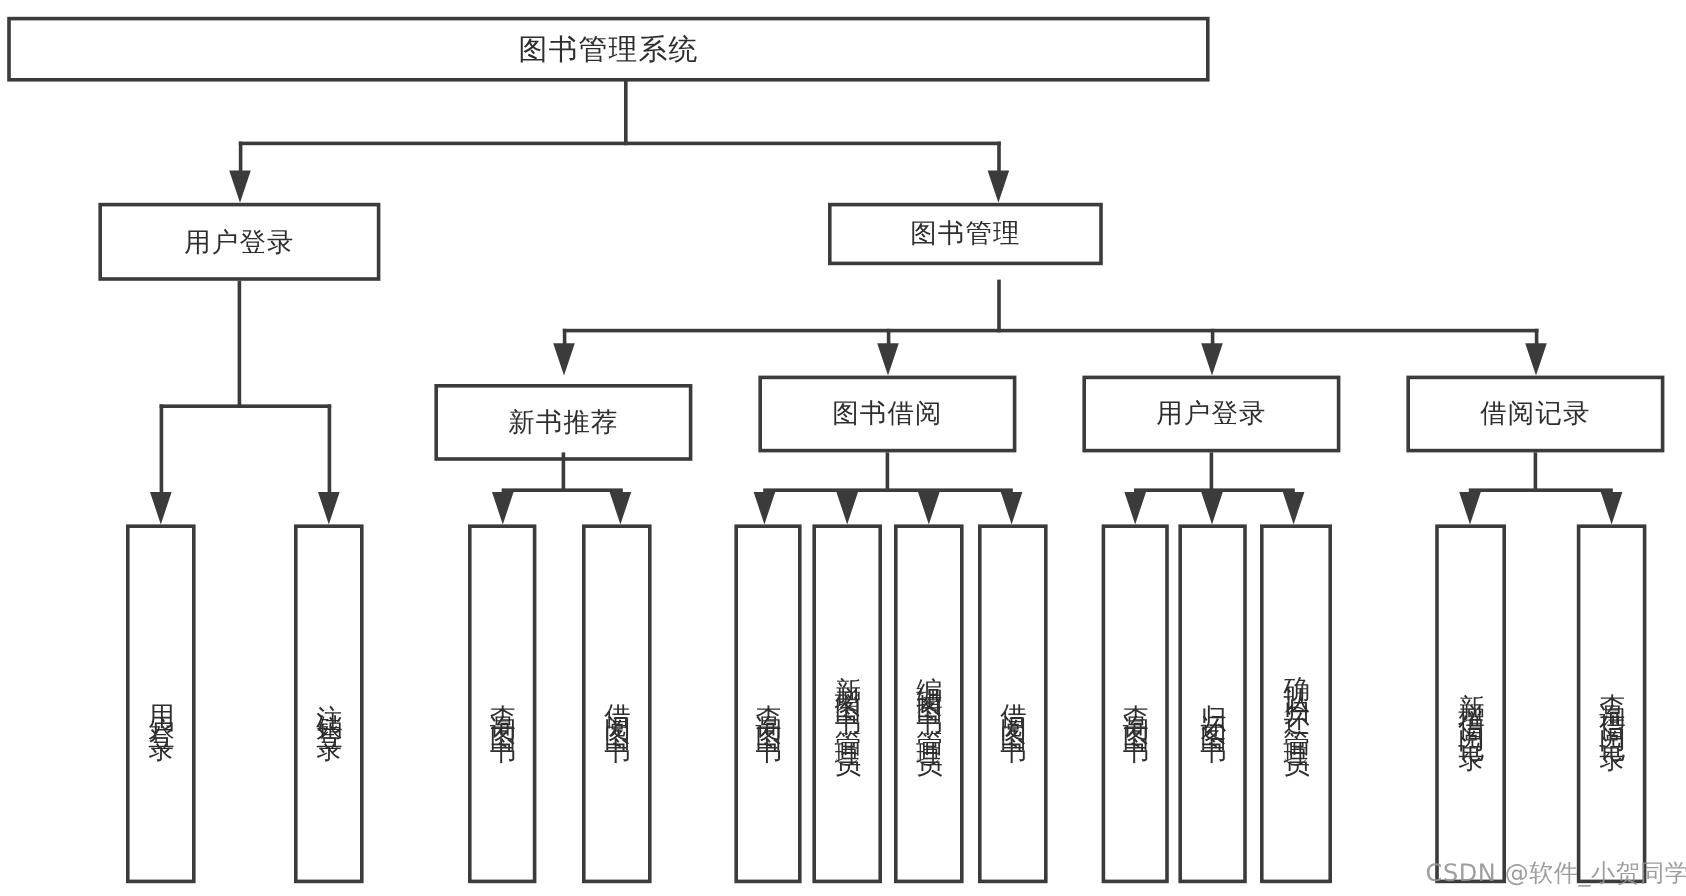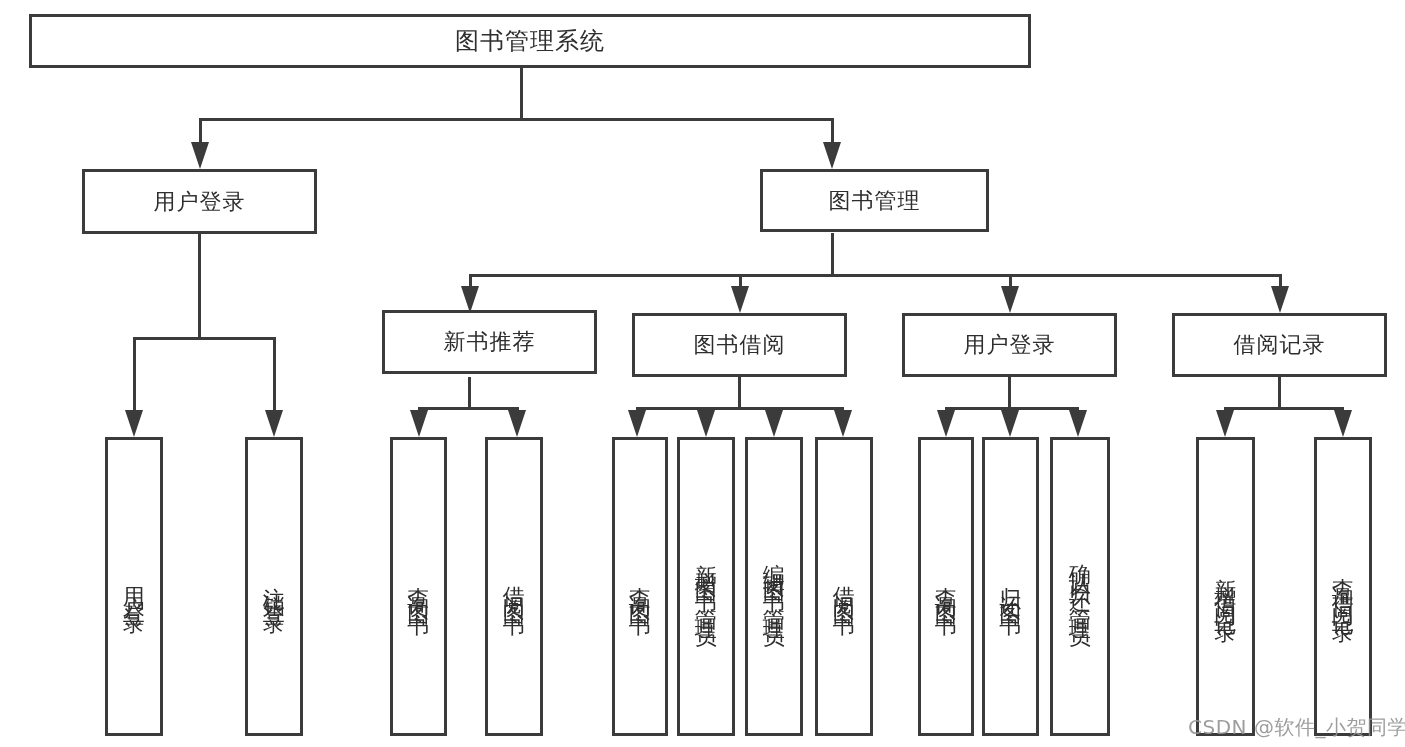--- a/index.html
+++ b/index.html
@@ -28,35 +28,35 @@
   .watermark{
     position:absolute;font-size:20px;color:rgba(148,148,148,0.9);
     letter-spacing:0.5px;z-index:5;white-space:nowrap;
   }
 </style>
 </head>
 <body>
 
 <div class="canvas">
 
-  <div class="node rootnode" style="left:29px;top:14px;width:1002px;height:54px;">
+  <div class="node rootnode" style="left:6px;top:14px;width:1002px;height:54px;">
     <span>图书管理系统</span>
   </div>
 
   <div class="vline" style="left:520px;top:65px;height:56px;"></div>
   <div class="hline" style="left:199px;top:118px;width:635px;"></div>
   <div class="vline" style="left:199px;top:118px;height:27px;"></div>
   <div class="arr" style="left:191px;top:142px;"></div>
   <div class="vline" style="left:831px;top:118px;height:27px;"></div>
   <div class="arr" style="left:823px;top:142px;"></div>
 
   <div class="node hnode" style="left:82px;top:169px;width:235px;height:65px;">
     <span>用户登录</span>
   </div>
-  <div class="node hnode" style="left:760px;top:169px;width:229px;height:63px;">
+  <div class="node hnode" style="left:690px;top:169px;width:229px;height:52px;">
     <span>图书管理</span>
   </div>
 
   <div class="vline" style="left:198px;top:234px;height:106px;"></div>
   <div class="hline" style="left:133px;top:337px;width:143px;"></div>
   <div class="vline" style="left:133px;top:337px;height:75px;"></div>
   <div class="arr" style="left:125px;top:410px;"></div>
   <div class="vline" style="left:273px;top:337px;height:75px;"></div>
   <div class="arr" style="left:265px;top:410px;"></div>
 
@@ -64,21 +64,21 @@
   <div class="hline" style="left:469px;top:274px;width:813px;"></div>
   <div class="vline" style="left:469px;top:274px;height:14px;"></div>
   <div class="arr" style="left:461px;top:286px;"></div>
   <div class="vline" style="left:739px;top:274px;height:14px;"></div>
   <div class="arr" style="left:731px;top:286px;"></div>
   <div class="vline" style="left:1009px;top:274px;height:14px;"></div>
   <div class="arr" style="left:1001px;top:286px;"></div>
   <div class="vline" style="left:1279px;top:274px;height:14px;"></div>
   <div class="arr" style="left:1271px;top:286px;"></div>
 
-  <div class="node hnode" style="left:362px;top:310px;width:215px;height:64px;margin-left:20px;">
+  <div class="node hnode" style="left:362px;top:320px;width:215px;height:64px;">
     <span>新书推荐</span>
   </div>
   <div class="node hnode" style="left:632px;top:313px;width:215px;height:64px;">
     <span>图书借阅</span>
   </div>
   <div class="node hnode" style="left:902px;top:313px;width:215px;height:64px;">
     <span>用户登录</span>
   </div>
   <div class="node hnode" style="left:1172px;top:313px;width:215px;height:64px;">
     <span>借阅记录</span>

